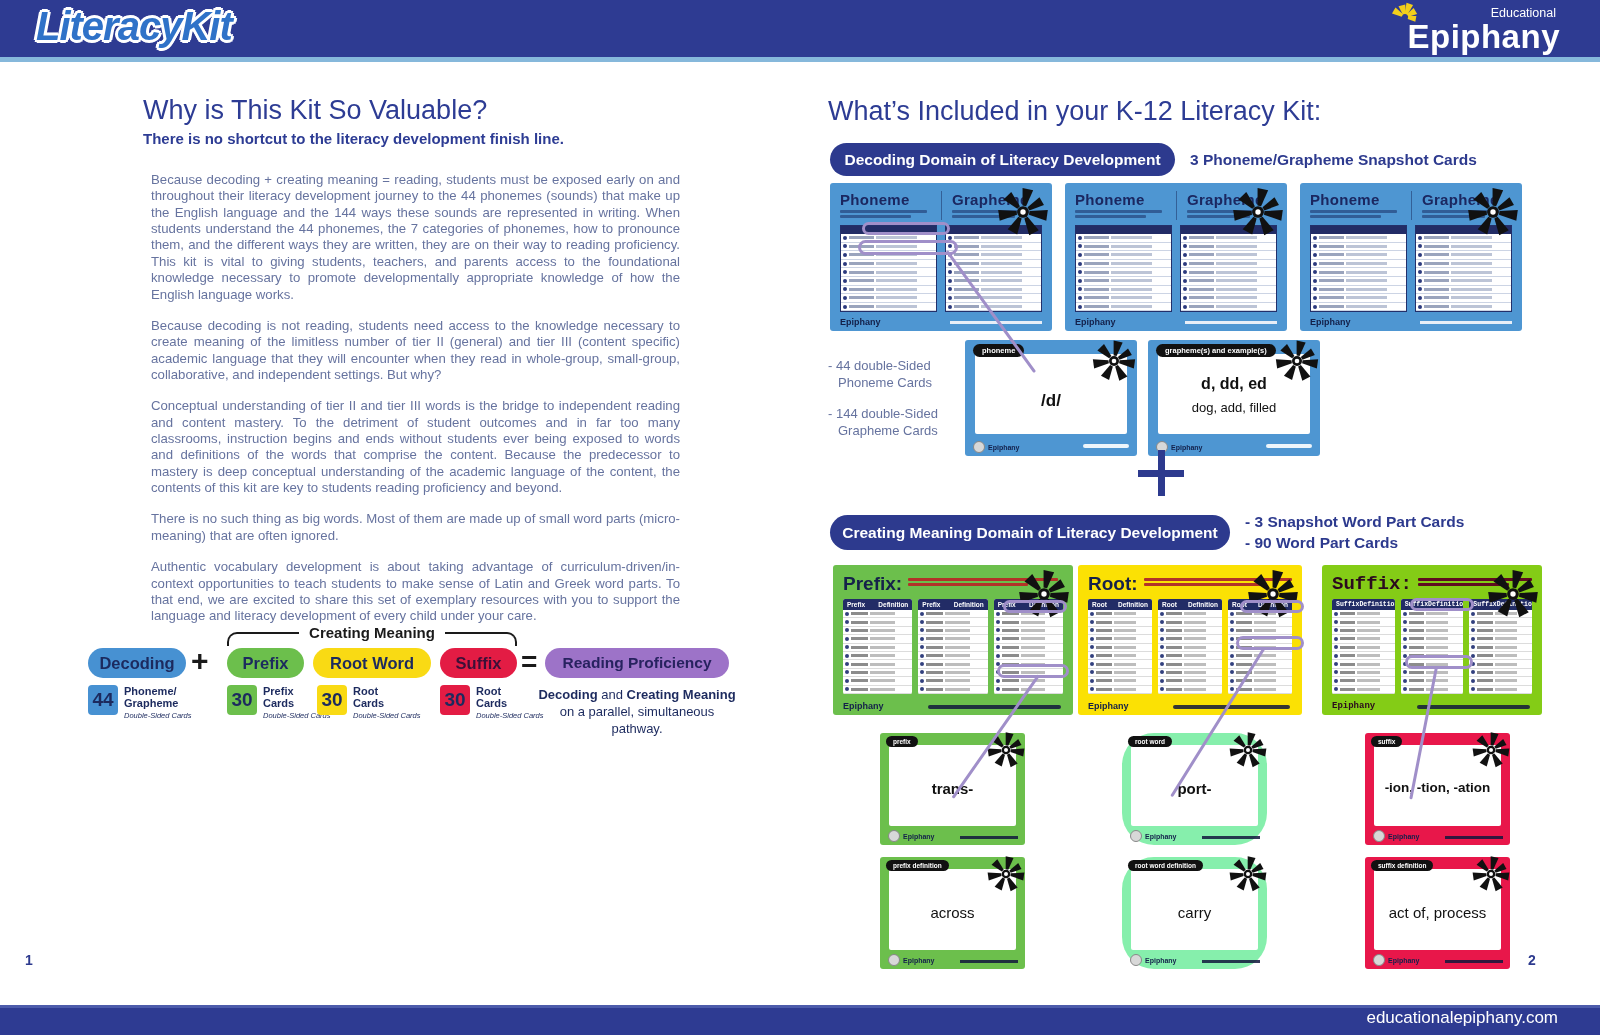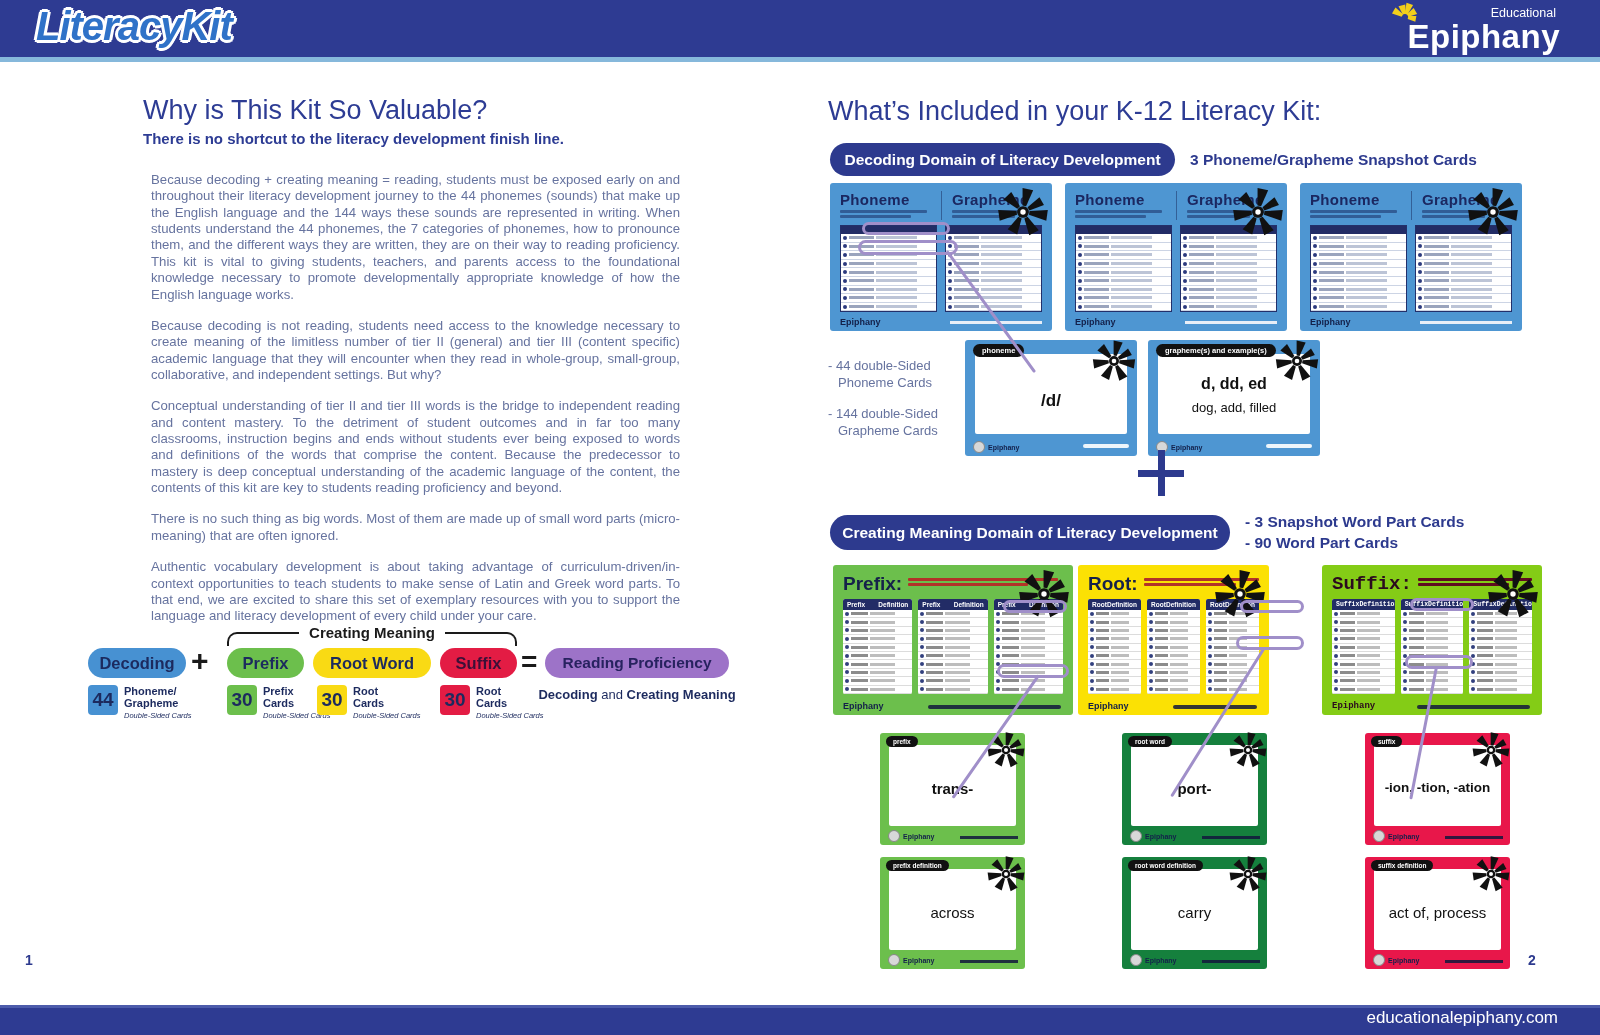--- a/index.html
+++ b/index.html
@@ -107,42 +107,42 @@
   .pweb { position:absolute; right:8px; bottom:8px; width:46px; height:4px; background:#fff; border-radius:2px; opacity:.9; }
   .burst-m { position:absolute; right:0px; top:-2px; width:46px; height:46px; }
 
   .bigplus { left:1138px; top:450px; width:46px; height:46px; }
   .bigplus::before { content:""; position:absolute; left:0; top:20px; width:46px; height:7px; background:#2d3a8e; }
   .bigplus::after  { content:""; position:absolute; left:20px; top:0; width:7px; height:46px; background:#2d3a8e; }
 
   
   .wp { position:absolute; top:565px; height:150px; border-radius:3px; padding:8px 10px; }
   .wp-green  { left:833px;  width:240px; background:#6cbf4c; }
-  .wp-yellow { left:1078px; width:191px; background:#fbe104; }
+  .wp-yellow { left:1078px; width:224px; background:#fbe104; }
   .wp-red    { left:1322px; width:220px; background:#84cc16;font-family:Liberation Mono, monospace; }
   .wp-titlerow { display:flex; align-items:flex-start; gap:6px; }
   .wp-title { font-size:19px; font-weight:800; color:#15214a; }
   .wp-red .wp-title { color:#2b0a1e; }
   .wp-subbars { margin-top:5px; }
   .wp-subbars div { height:3px; border-radius:1px; margin-bottom:2px; }
   .sub-red   div { background:#b23328; }
   .sub-dark  div { background:#5f0c20; }
   .wp-tables { display:flex; gap:6px; margin-top:4px; }
   .wpt { flex:1; background:#fff; border-radius:2px; overflow:hidden; }
   .wpt-h { display:flex; justify-content:space-between; background:#222c66; color:#fff;
            font-size:6.5px; font-weight:bold; padding:2px 4px; }
   .wrow { height:8.4px; border-bottom:1px solid #dcdcdc; display:flex; align-items:center; gap:2px; padding:0 2px; }
   .wrow::before { content:""; width:4px; height:4px; border-radius:50%; background:#32407e; flex:none; }
   .wm1 { width:26%; height:3px; background:#8c8c8c; } .wm2 { width:38%; height:3px; background:#bdbdbd; }
   .wp-web { position:absolute; left:95px; right:12px; bottom:6px; height:4px; background:rgba(18,24,60,.85); border-radius:2px; }
   .wp-red .card-brand { color:#2b0a1e; }
 
   
   .sc { position:absolute; width:145px; height:112px; border-radius:3px; }
-  .sc-green { background:#6cbf4c; } .sc-yellow { background:#15803d; } .sc-red { background:#e8174a; }
+  .sc-green { background:#6cbf4c; } .sc-yellow { background:#86efac;border-radius:32px; } .sc-red { background:#e8174a; }
   .sc .pinner { left:9px; top:12px; right:9px; bottom:19px; }
   .sc .ptag { font-size:6.5px; padding:2px 7px; left:6px; top:3px; }
   .scval { position:absolute; left:0; right:0; top:42%; text-align:center; font-weight:800; font-size:15px; color:#111; }
   .scval-light { font-weight:400; font-size:15px; }
   .sc .burst-m { width:40px; height:40px; right:-1px; top:-3px; }
   .scweb { position:absolute; right:7px; bottom:6px; width:58px; height:3px; background:rgba(18,24,60,.85); }
 
   
   .oval { position:absolute; border:3px solid #a08fc9; border-radius:999px; z-index:6; }
   .pline { position:absolute; height:3px; background:#a08fc9; transform-origin:0 0; border-radius:2px; z-index:6; }
@@ -237,20 +237,21 @@
   <div class="badge" style="left:355px">
     <div class="num num-red">30</div>
     <div class="lbl">
         <div class="b">Root</div>
       <div class="b">Cards</div>
       <div class="s">Double-Sided Cards</div>
       </div>
   </div>
   <div class="eq-result">
     <div><b>Decoding</b><span> and </span><b>Creating Meaning</b></div>
+    <div>on a parallel, simultaneous pathway.</div>
   </div>
 </div>
 
 <div class="abs r-title">What’s Included in your K-12 Literacy Kit:</div>
 <div class="abs navy-pill dec-pill">Decoding Domain of Literacy Development</div>
 <div class="abs dec-side">3 Phoneme/Grapheme Snapshot Cards</div>
 
 <div class="abs snap-row">
   <div class="snap">
     <div class="snap-titles">

